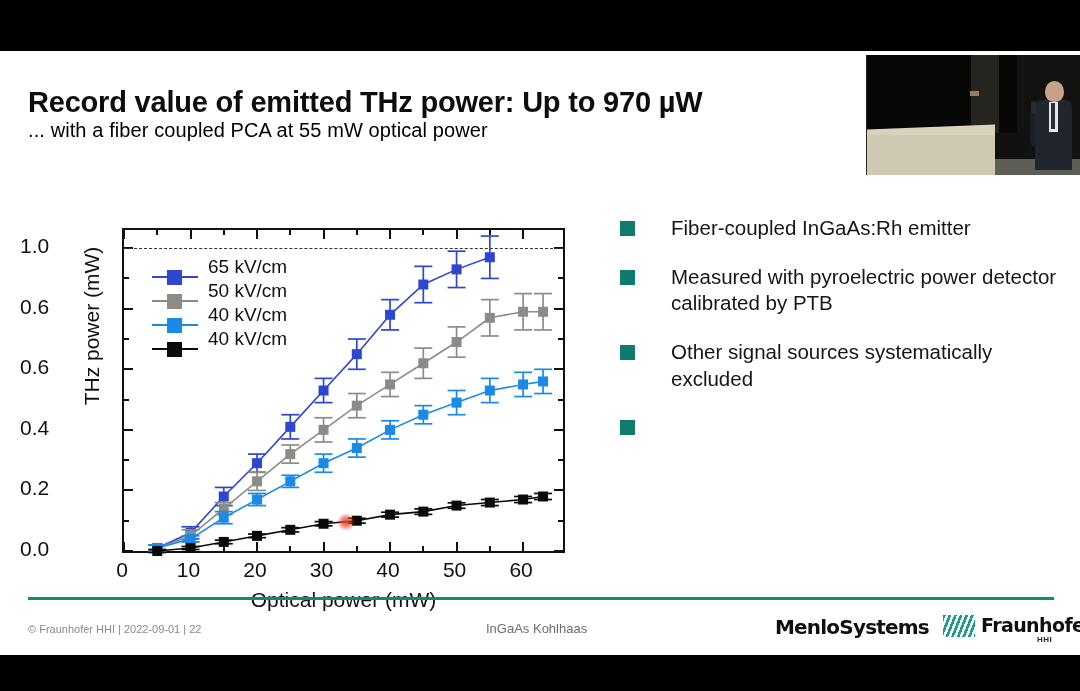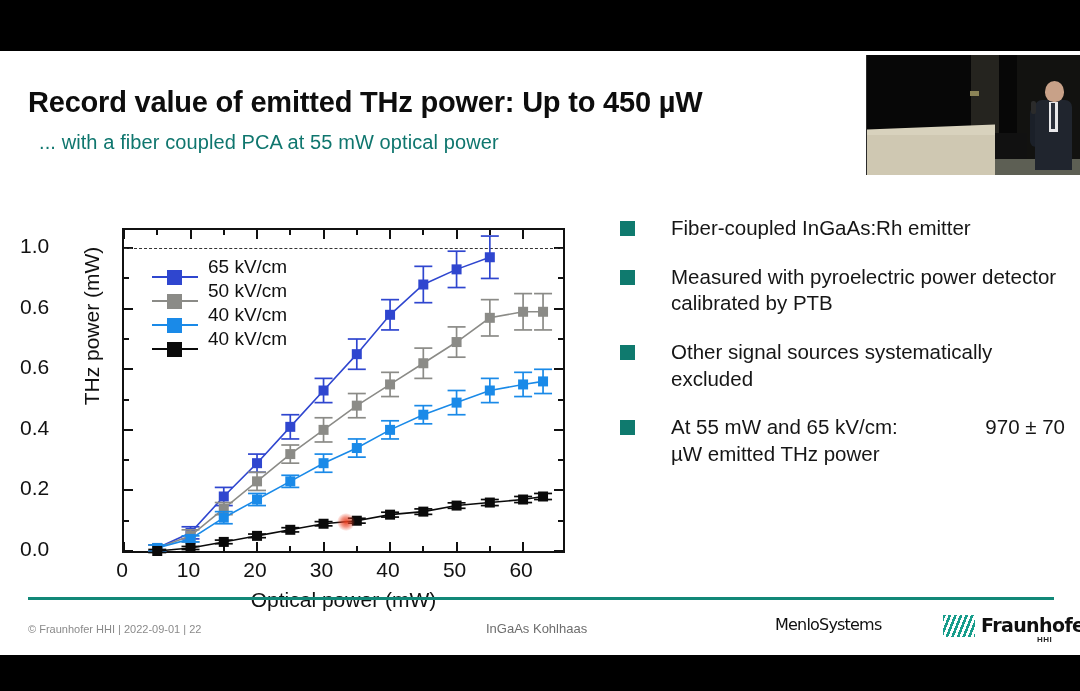--- a/index.html
+++ b/index.html
@@ -15,22 +15,22 @@
   
   .slide { position:absolute; left:0; top:51px; width:1080px; height:604px; background:#fff; overflow:hidden; }
 
   
   .title {
     position:absolute; left:28px; top:35px; width:820px;
     font-size:29px; font-weight:bold; color:#0d0d0d; letter-spacing:-0.2px;
     white-space:nowrap;
   }
   .subtitle {
-    position:absolute; left:28px; top:80px; width:820px;
-    font-size:20px; color:#0f766e; letter-spacing:0.1px; white-space:nowrap;margin-left:11px;
+    position:absolute; left:28px; top:68px; width:820px;
+    font-size:20px; color:#000000; letter-spacing:0.1px; white-space:nowrap;
   }
 
   
   .pip { position:absolute; left:866px; top:4px; width:214px; height:120px; overflow:hidden; background:#0a0a0a; border-left:1px solid #2a2a2a; }
   .pip .wall-dark { position:absolute; left:0; top:0; width:150px; height:80px; background:#070707; }
   .pip .wall-right { position:absolute; left:150px; top:0; width:64px; height:120px; background:#121210; }
   .pip .doorframe { position:absolute; left:104px; top:0; width:28px; height:78px; background:#25241f; }
   .pip .doorhandle { position:absolute; left:103px; top:36px; width:9px; height:5px; background:#8c8457; }
   .pip .podium { position:absolute; left:0px; top:72px; width:128px; height:48px; background:#d8d2bd; transform:skewY(-2.2deg); }
   .pip .podium2 { position:absolute; left:0px; top:80px; width:128px; height:40px; background:#cfc8b2; }
@@ -91,37 +91,37 @@
   .bullet-txt { font-size:20.5px; color:#161616; line-height:1.3; margin-left:36px; flex:1; }
   .bullet-txt .row { display:flex; justify-content:space-between; }
   .bullet-val { white-space:nowrap; margin-left:18px; }
 
   
   .foot-rule { position:absolute; left:28px; top:546px; width:1026px; height:3px; background:#128878; }
   .foot-left { position:absolute; left:28px; top:572px; font-size:11px; color:#8a8a8a; white-space:nowrap; }
   .foot-center { position:absolute; left:486px; top:570px; font-size:13px; color:#6d6d6d; white-space:nowrap; }
 
   .logos { position:absolute; left:775px; top:558px; width:290px; height:44px; }
-  .menlo { position:absolute; left:0; top:6px; font-size:16px; font-weight:normal; color:#101010; letter-spacing:-0.8px; white-space:nowrap; font-family:"DejaVu Sans", sans-serif; }
+  .menlo { position:absolute; left:0; top:6px; font-size:20px; font-weight:bold; color:#101010; letter-spacing:-0.8px; white-space:nowrap; font-family:"DejaVu Sans", sans-serif; }
   .fh-mark { position:absolute; left:168px; top:6px; width:32px; height:22px; background:
      repeating-linear-gradient(112deg, #179c8b 0 2.6px, #ffffff 2.6px 5.2px); }
   .fh-text { position:absolute; left:206px; top:5px; font-size:19px; font-weight:bold; color:#101010; letter-spacing:-0.6px; white-space:nowrap; font-family:"DejaVu Sans", sans-serif; }
   .fh-sub { position:absolute; left:262px; top:26px; font-size:8px; font-weight:bold; color:#222; letter-spacing:0.5px; }
 </style>
 </head>
 <body>
 
 <div id="root">
 
   <div class="bar-top"></div>
   <div class="bar-bottom"></div>
 
   <div class="slide">
 
-    <div class="title">Record value of emitted THz power: Up to 450 µW</div>
+    <div class="title">Record value of emitted THz power: Up to 970 µW</div>
     <div class="subtitle">... with a fiber coupled PCA at 55 mW optical power</div>
 
     <div class="pip">
       <div class="wall-dark"></div>
       <div class="wall-right"></div>
       <div class="doorframe"></div>
       <div class="doorhandle"></div>
       <div class="speaker-box"></div>
       <div class="floor"></div>
       <div class="person-arm"></div>
@@ -462,27 +462,20 @@
         <div class="bullet">
           <div class="bullet-sq" style="background: rgb(15, 122, 110);"></div>
           <div class="bullet-txt">Measured with pyroelectric power detector calibrated by PTB</div>
         </div>
         <div class="bullet">
           <div class="bullet-sq" style="background: rgb(15, 122, 110);"></div>
           <div class="bullet-txt">Other signal sources systematically excluded</div>
         </div>
         <div class="bullet">
           <div class="bullet-sq" style="background: rgb(15, 122, 110);"></div>
-          <div class="bullet-txt">
-            <div class="row">
-              <span>At 55 mW and 65 kV/cm:</span>
-              <span class="bullet-val">970 ± 70</span>
-            </div>
-            <div>µW emitted THz power</div>
-          </div>
         </div>
       </div>
 
     <div class="foot-rule"></div>
     <div class="foot-left">© Fraunhofer HHI | 2022-09-01 | 22</div>
     <div class="foot-center">InGaAs Kohlhaas</div>
 
     <div class="logos">
       <div class="menlo">MenloSystems</div>
       <div class="fh-mark"></div>

